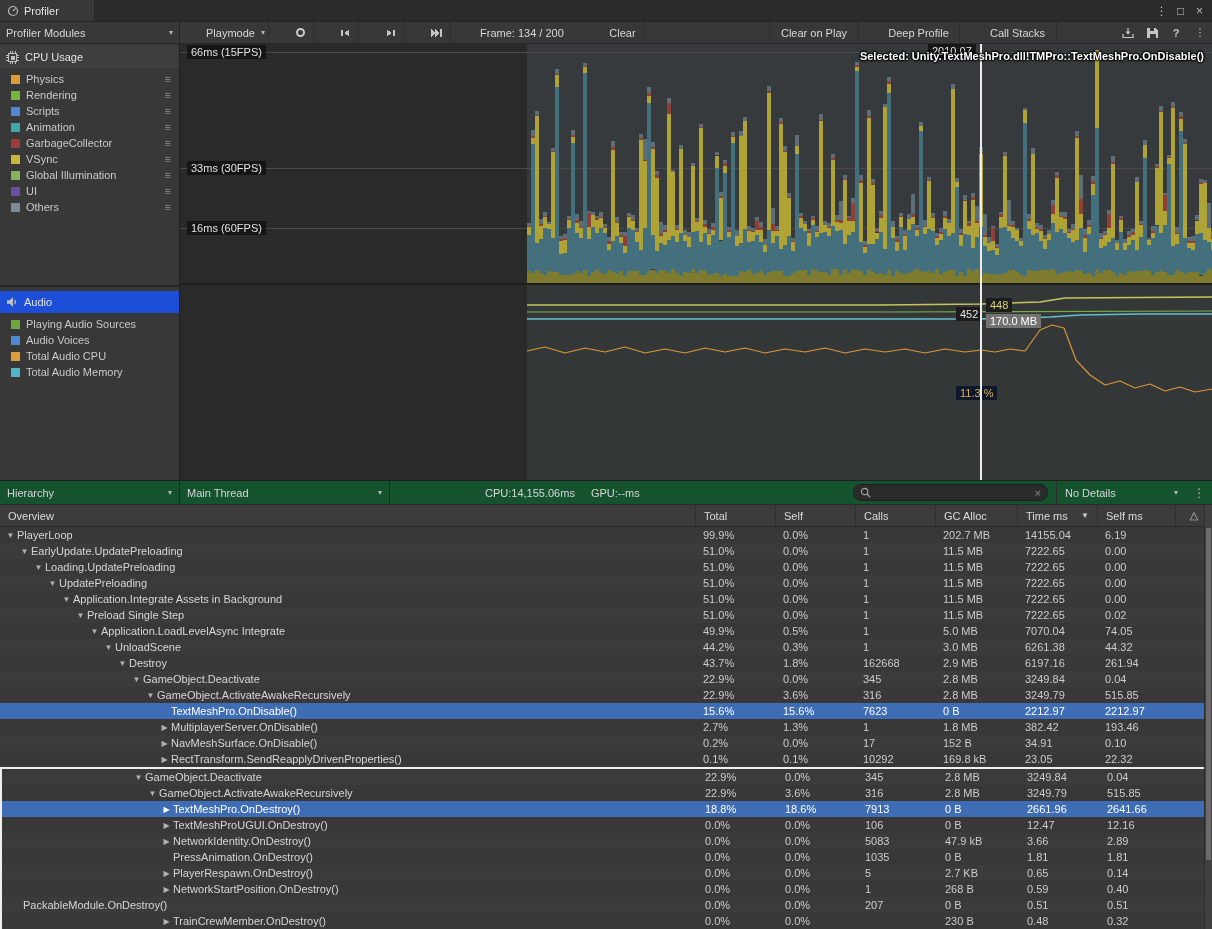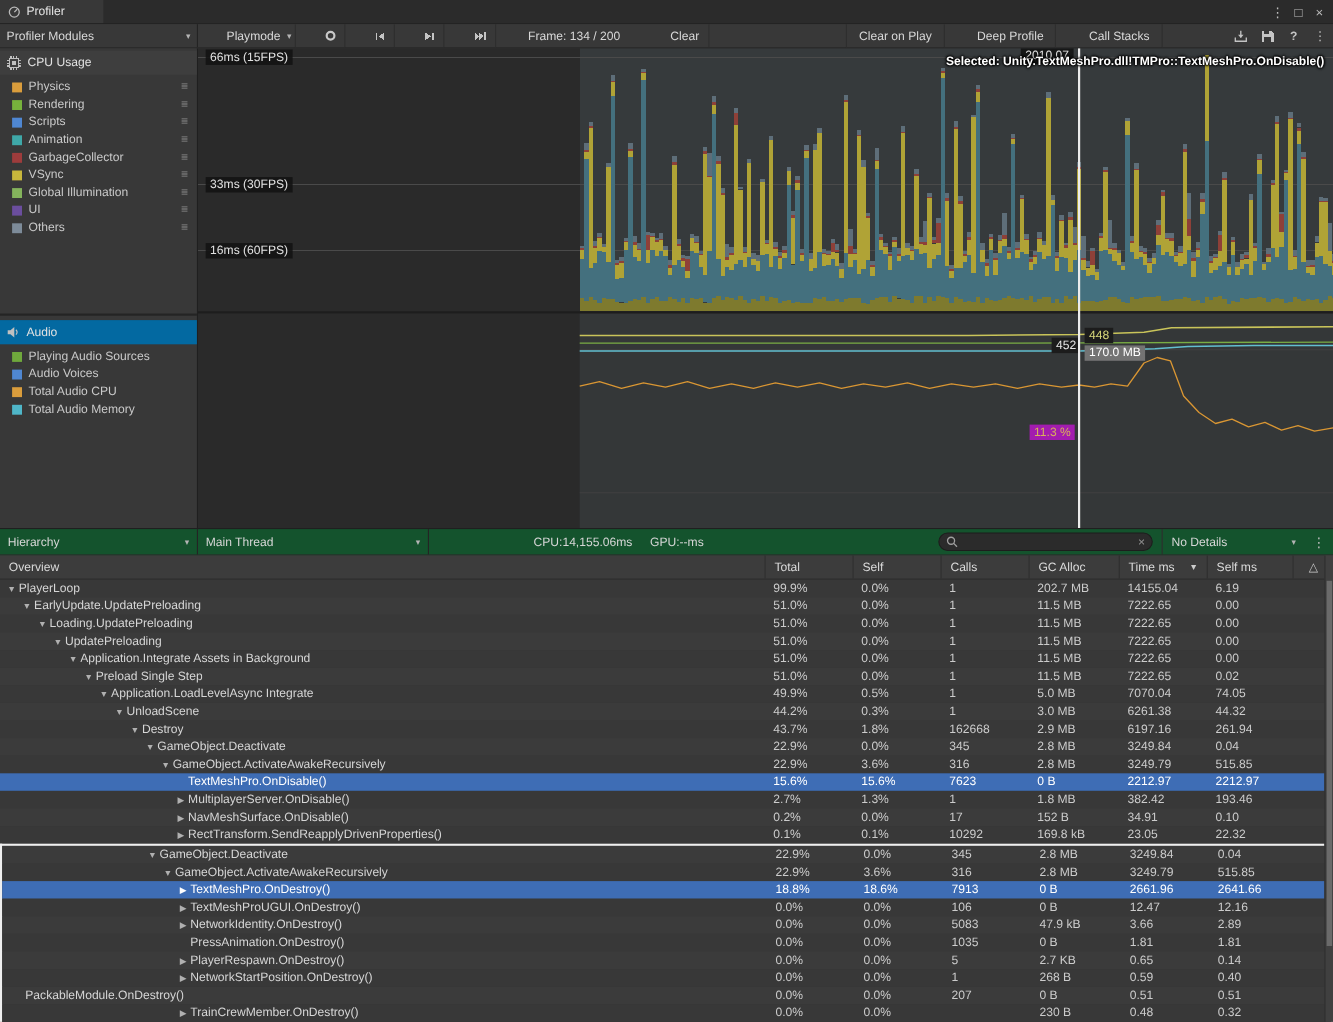--- a/index.html
+++ b/index.html
@@ -30,39 +30,39 @@
   .t-right { margin-left:auto; display:flex; align-items:stretch; }
   .t-ic { width:24px; display:flex; align-items:center; justify-content:center; color:#c4c4c4; }
 
   
   .main { display:flex; height:436px; }
   .sidebar { width:180px; background:#383838; border-right:1px solid #1f1f1f; display:flex; flex-direction:column; }
   .module-cpu { height:241px; }
   .module-audio { height:195px; border-top:2px solid #242424; }
   .module-header { height:22px; display:flex; align-items:center; gap:6px; padding:0 6px; color:#e2e2e2; }
   .module-cpu .module-header { background:#3e3e3e; margin-top:2px; }
-  .module-audio .module-header { background:#0369a1; margin-top:4px; }
+  .module-audio .module-header { background:#1d4ed8; margin-top:4px; }
   .legend { margin-top:3px; }
   .legend-item { height:16px; display:flex; align-items:center; gap:6px; padding:0 8px 0 11px; color:#c9c9c9; }
   .swatch { width:9px; height:9px; flex:none; }
   .handle { margin-left:auto; color:#8f8f8f; font-size:11px; }
 
   .charts { position:relative; width:1032px; height:436px; background:#2a2a2a; }
   .cpu-chart { position:relative; height:241px; border-bottom:2px solid #1d1d1d; }
   .audio-chart { position:relative; height:195px; }
   .cpu-chart svg, .audio-chart svg { position:absolute; left:0; top:0; display:block; }
   .chart-badge { position:absolute; background:rgba(18,18,18,0.88); color:#e2e2e2; padding:0 4px; line-height:14px; white-space:nowrap; z-index:4; }
   .selected-label { position:absolute; top:6px; right:8px; color:#ffffff; font-weight:bold; z-index:6;
     text-shadow:0 1px 2px #000, 1px 0 2px #000, -1px 0 2px #000, 0 -1px 2px #000; }
   .selection-line { position:absolute; top:0; width:2px; height:436px; background:#ececec; z-index:5; }
   .a-badge { position:absolute; padding:0 4px; line-height:14px; white-space:nowrap; z-index:4; }
   .badge-dark { background:#1c1c1c; color:#e6e6e6; }
   .badge-vol  { background:#1c1c1c; color:#d8d87a; }
   .badge-mem  { background:#737373; color:#ffffff; }
-  .badge-cpu  { background:#a21caf; color:#d8b25a; }
+  .badge-cpu  { background:#0f172a; color:#d8b25a;margin-left:20px; }
 
   
   .hier-bar { height:25px; background:#14532d; border-top:1px solid #1f1f1f; border-bottom:1px solid #2a2a2a;
     display:flex; align-items:center; color:#d6d6d6; }
   .h-dd { height:100%; display:flex; align-items:center; justify-content:space-between; padding:0 7px; border-right:1px solid #242424; }
   .h-hierarchy { width:180px; }
   .h-thread { width:210px; }
   .h-stats { margin-left:95px; display:flex; gap:16px; }
   .search { margin-left:auto; width:195px; height:17px; background:#2b2b2b; border:1px solid #1d1d1d; border-radius:9px;
     display:flex; align-items:center; padding:0 6px; gap:4px; }

